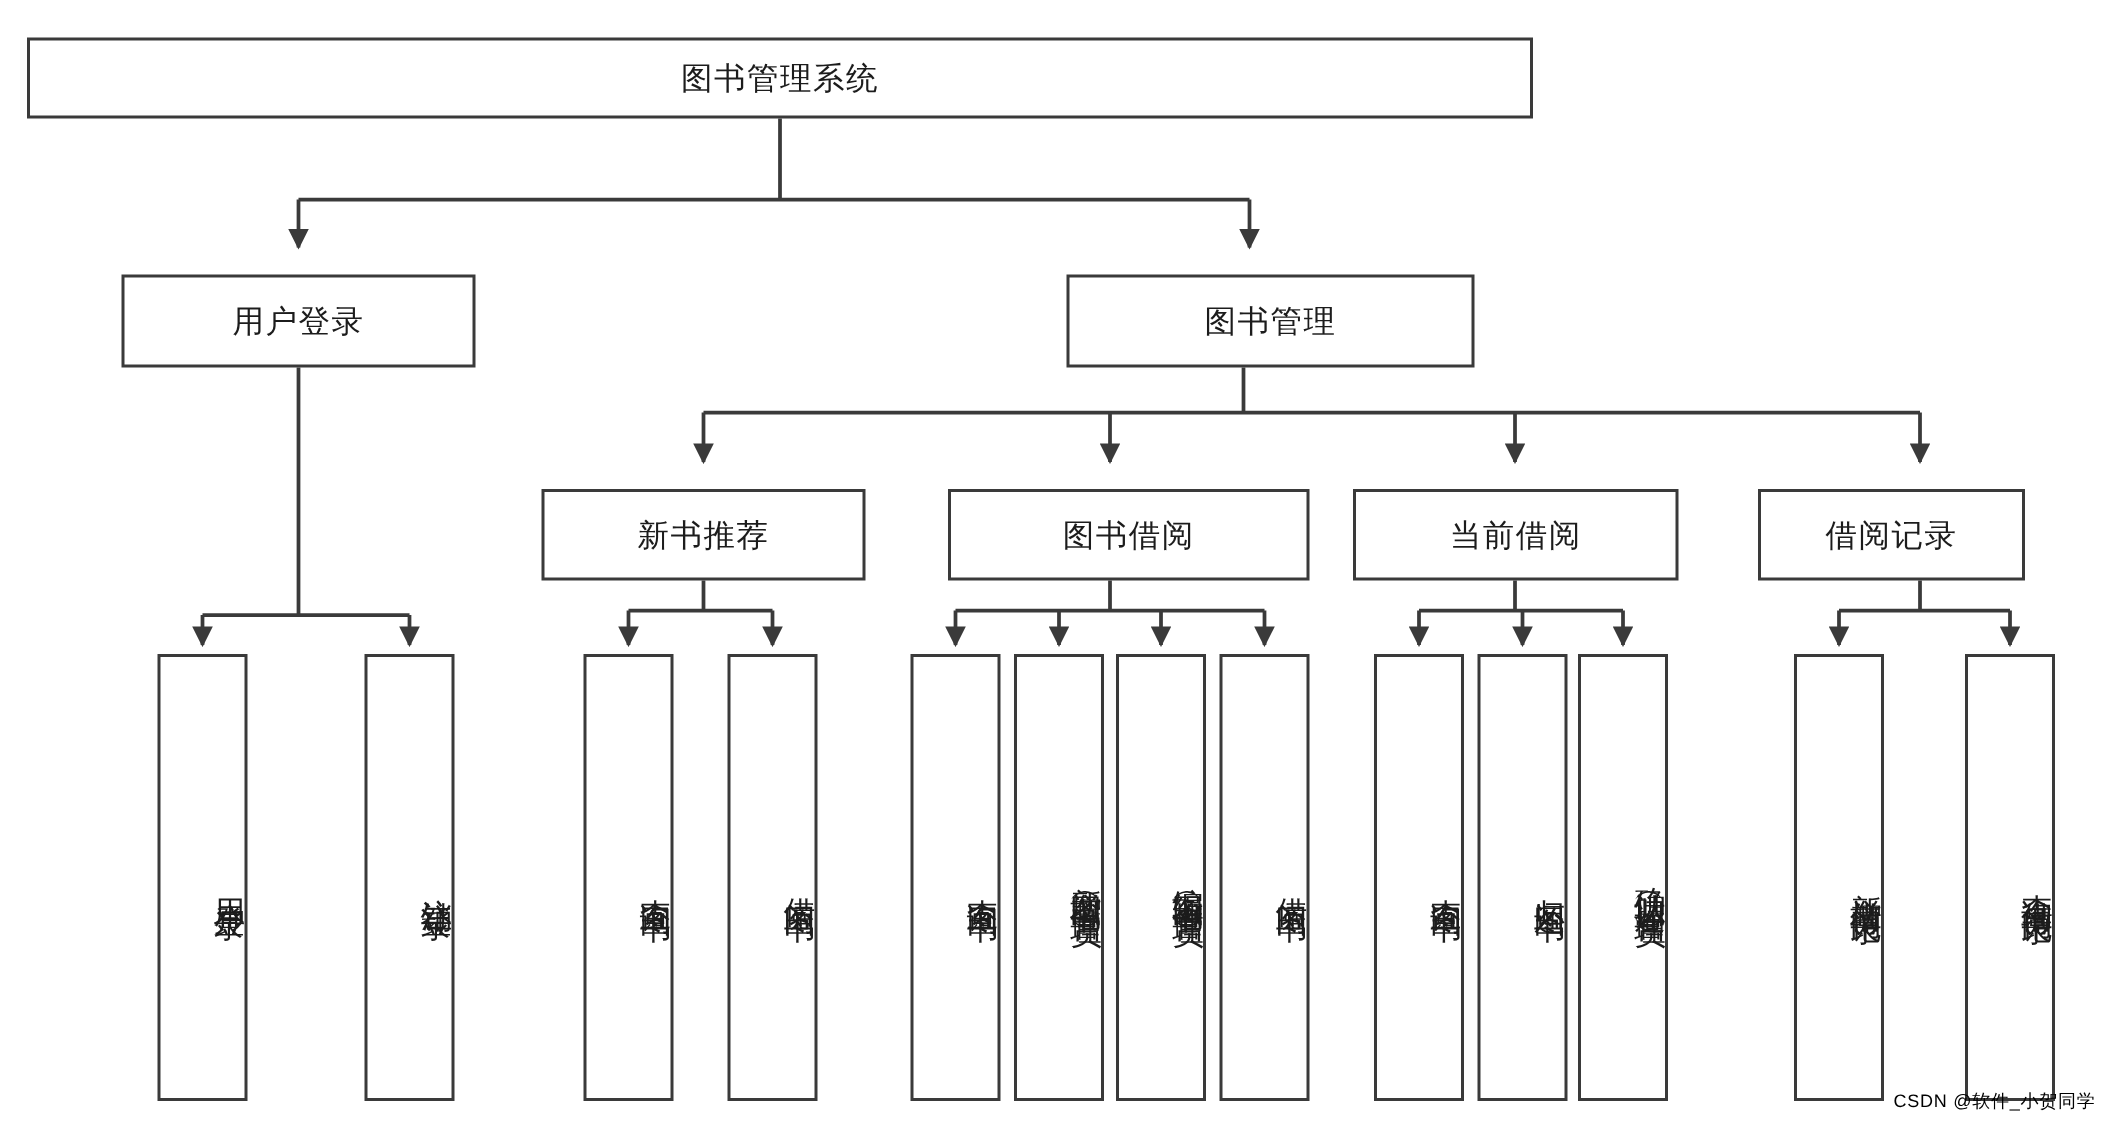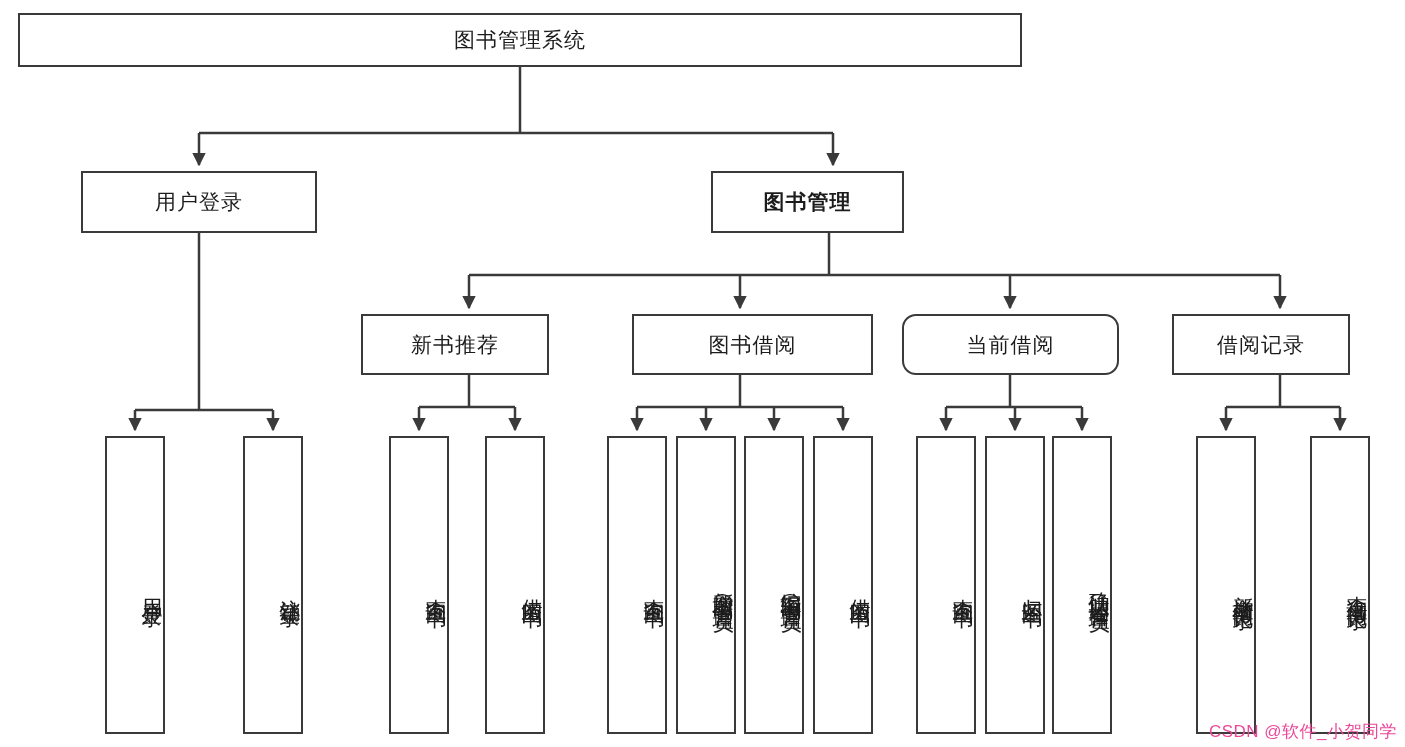--- a/index.html
+++ b/index.html
@@ -31,42 +31,43 @@
     background: #ffffff;
     border: 2px solid #3a3a3a;
     display: flex;
     align-items: center;
     justify-content: center;
     color: #1c1c1c;
   }
   .node.horizontal {
     font-size: 21px;
     letter-spacing: 1px;
+    margin-top: 12px;
   }
   .node.vertical {
     writing-mode: vertical-rl;
     text-orientation: upright;
     font-size: 21px;
     letter-spacing: 3px;
     align-items: flex-start;
     justify-content: center;
     padding-top: 6px;
   }
   .node.vertical .vtext {
     writing-mode: vertical-rl;
     text-orientation: upright;
     line-height: 1.05;
     white-space: nowrap;
   }
   .watermark {
     position: absolute;
     right: 8px;
     bottom: 4px;
-    font-size: 17px;
-    color: #ec4899;
+    font-size: 12px;
+    color: #000000;
     letter-spacing: 0.5px;
     white-space: nowrap;
   }
 </style>
 </head>
 <body>
 
 <div id="canvas">
 
   <svg class="connectors" viewBox="0 0 1405 747" xmlns="http://www.w3.org/2000/svg">
@@ -120,31 +121,31 @@
     </g>
   </svg>
 
   <div class="node horizontal" style="left:18px; top:13px; width:1004px; height:54px;">
     <span>图书管理系统</span>
   </div>
 
   <div class="node horizontal" style="left:81px; top:171px; width:236px; height:62px;">
     <span>用户登录</span>
   </div>
-  <div class="node horizontal" style="left:711px; top:171px; width:193px; height:62px;font-weight:bold;">
+  <div class="node horizontal" style="left:711px; top:171px; width:272px; height:62px;">
     <span>图书管理</span>
   </div>
 
-  <div class="node horizontal" style="left:361px; top:314px; width:188px; height:61px;">
+  <div class="node horizontal" style="left:361px; top:314px; width:216px; height:61px;">
     <span>新书推荐</span>
   </div>
   <div class="node horizontal" style="left:632px; top:314px; width:241px; height:61px;">
     <span>图书借阅</span>
   </div>
-  <div class="node horizontal" style="left:902px; top:314px; width:217px; height:61px;border-radius:14px;">
+  <div class="node horizontal" style="left:902px; top:314px; width:217px; height:61px;">
     <span>当前借阅</span>
   </div>
   <div class="node horizontal" style="left:1172px; top:314px; width:178px; height:61px;">
     <span>借阅记录</span>
   </div>
 
   <div class="node vertical" style="left:105px; top:436px; width:60px; height:298px;">
     <span class="vtext">用户登录</span>
   </div>
   <div class="node vertical" style="left:243px; top:436px; width:60px; height:298px;">

